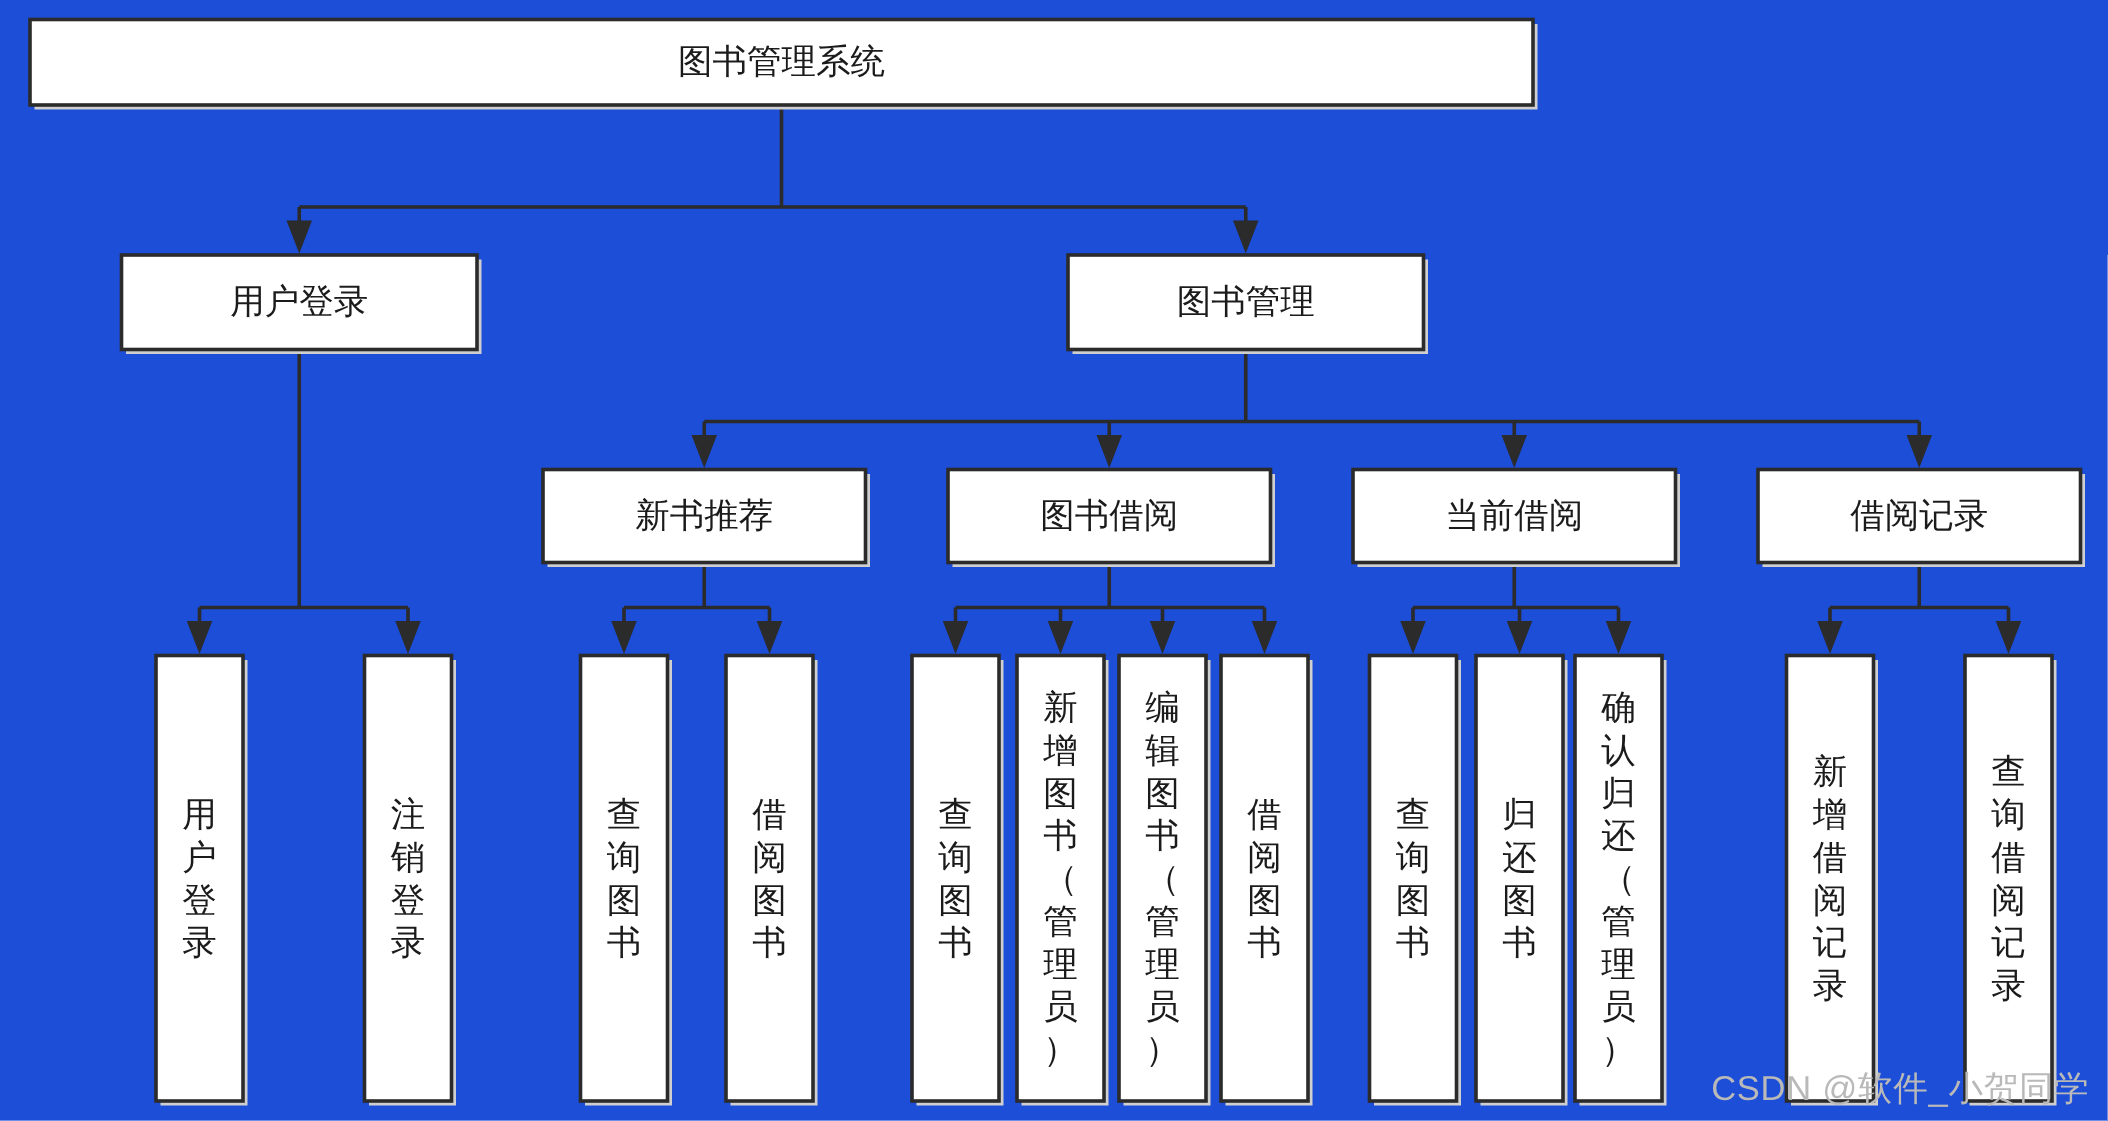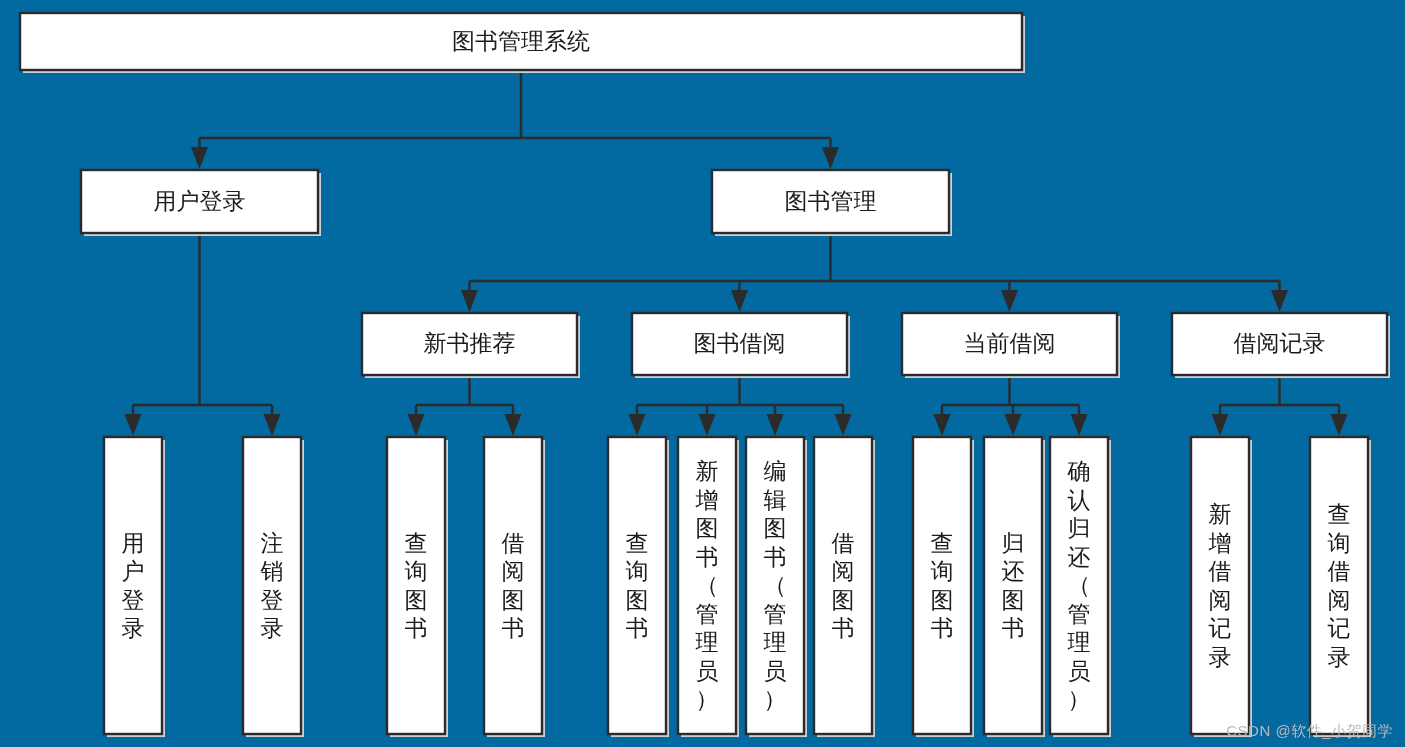--- a/index.html
+++ b/index.html
@@ -10,21 +10,21 @@
   body {
     width: 1405px;
     height: 747px;
     overflow: hidden;
     font-family: "Liberation Sans", "DejaVu Sans", sans-serif;
   }
   #diagram-root {
     position: relative;
     width: 1405px;
     height: 747px;
-    background: #0369a1;
+    background: #1d4ed8;
   }
   svg.canvas {
     position: absolute;
     left: 0;
     top: 0;
     width: 1405px;
     height: 747px;
   }
   .node-rect {
     fill: #ffffff;
@@ -56,21 +56,21 @@
     font-family: "Liberation Sans", "DejaVu Sans", sans-serif;
     font-size: 23px;
     fill: #1b1b1b;
     text-anchor: middle;
   }
   .watermark {
     position: absolute;
     right: 12px;
     bottom: 6px;
     font-family: "Liberation Sans", "DejaVu Sans", sans-serif;
-    font-size: 15px;
+    font-size: 23px;
     color: #b9b9b9;
     letter-spacing: 0.5px;
     white-space: nowrap;
     pointer-events: none;
   }
 </style>
 </head>
 <body>
 
 <div id="diagram-root">

